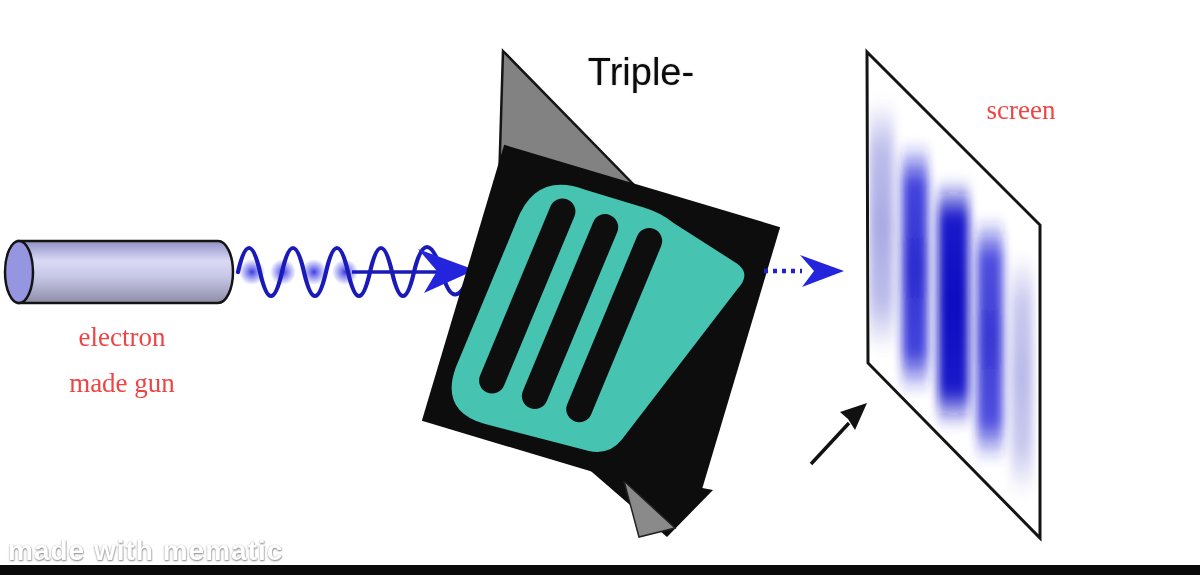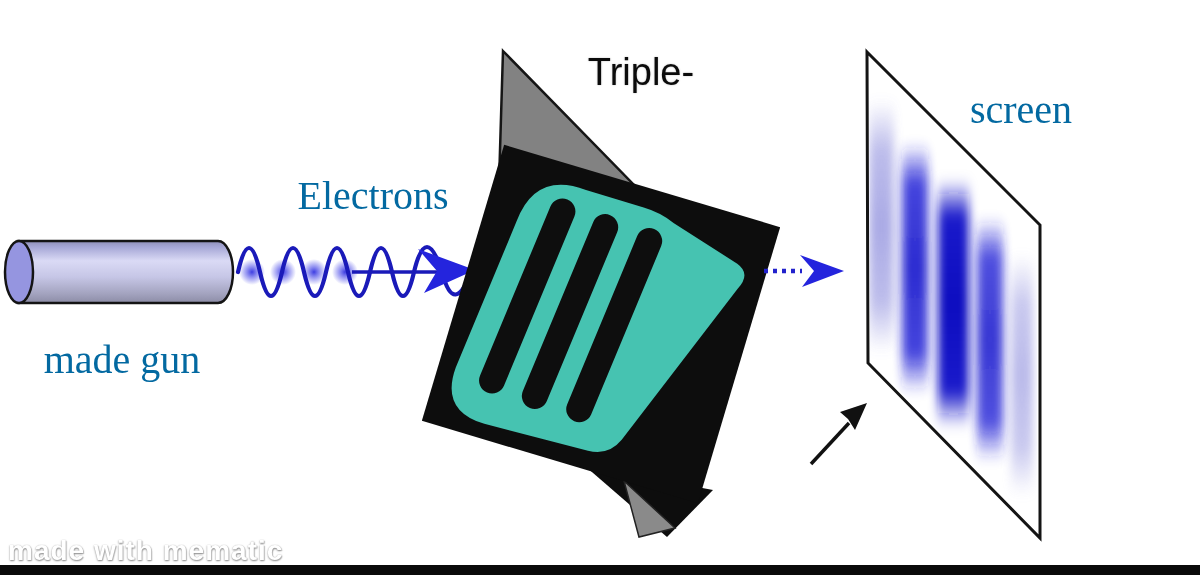--- a/index.html
+++ b/index.html
@@ -2,23 +2,23 @@
 <html><head>
 <meta charset="utf-8">
 <style>
   html,body{margin:0;padding:0;background:#ffffff;}
   #stage{
     position:relative;width:1200px;height:575px;background:#ffffff;
     overflow:hidden;font-family:"Liberation Serif", serif;
   }
   #diagram-svg{position:absolute;left:0;top:0;width:1200px;height:575px;}
   .label{
-    position:absolute;color:#0369a1;text-align:center;
+    position:absolute;color:#ef4444;text-align:center;
     transform:translate(-50%,-50%);white-space:nowrap;line-height:46px;
-    font-size:40px;z-index:3;
+    font-size:27px;z-index:3;
   }
   .label .line{display:block;}
   #lbl-tripleslit{
     font-family:"Liberation Sans", sans-serif;font-size:38px;line-height:48px;
     color:#0b0b0b;text-shadow:0 0 2px rgba(0,0,0,0.25);
   }
   #lbl-watermark{
     position:absolute;left:8px;top:536px;z-index:4;transform:none;text-align:left;
     font-family:"Liberation Sans", sans-serif;font-weight:700;font-size:28px;
     letter-spacing:1px;color:#ffffff;line-height:30px;
@@ -129,23 +129,23 @@
     <g>
       <line x1="811" y1="464" x2="849" y2="423" stroke="#111111" stroke-width="3.5"></line>
       <path d="M 867 403 L 840 412 L 848 419 L 855 430 Z" fill="#111111"></path>
     </g>
   </svg>
 
   <div class="label" id="lbl-tripleslit" style="left:641px;top:72px;">
     <span class="line">Triple-</span>
   </div>
 
-  <div class="label" style="left:373px;top:196px;">Electrons</div>
 
   <div class="label" style="left:122px;top:360px;">
+    <span class="line">electron</span>
     <span class="line">made gun</span>
   </div>
 
   <div class="label" style="left:1021px;top:110px;">screen</div>
 
 
   <div class="label" id="lbl-watermark">made with mematic</div>
 
 </div>
 

